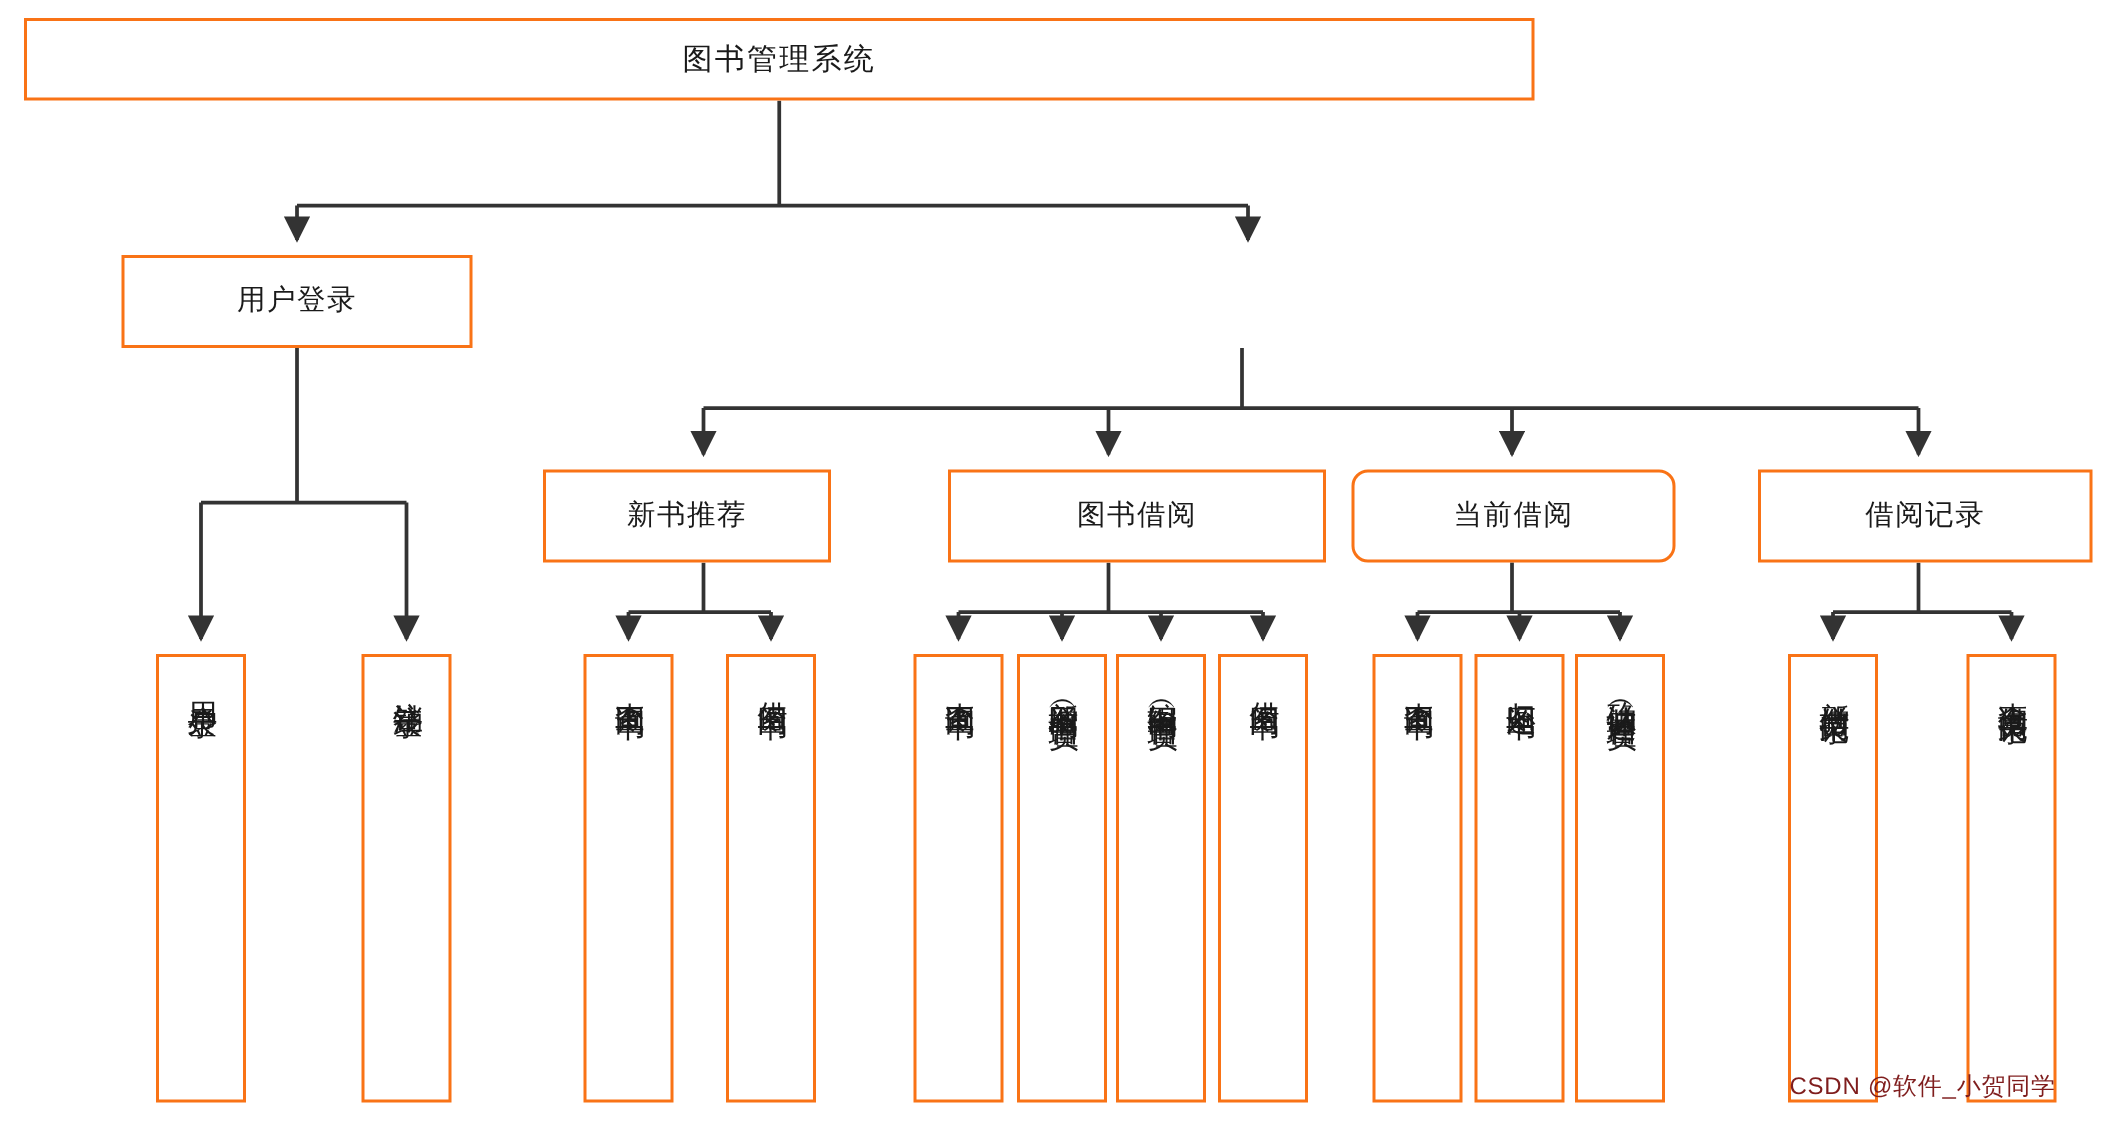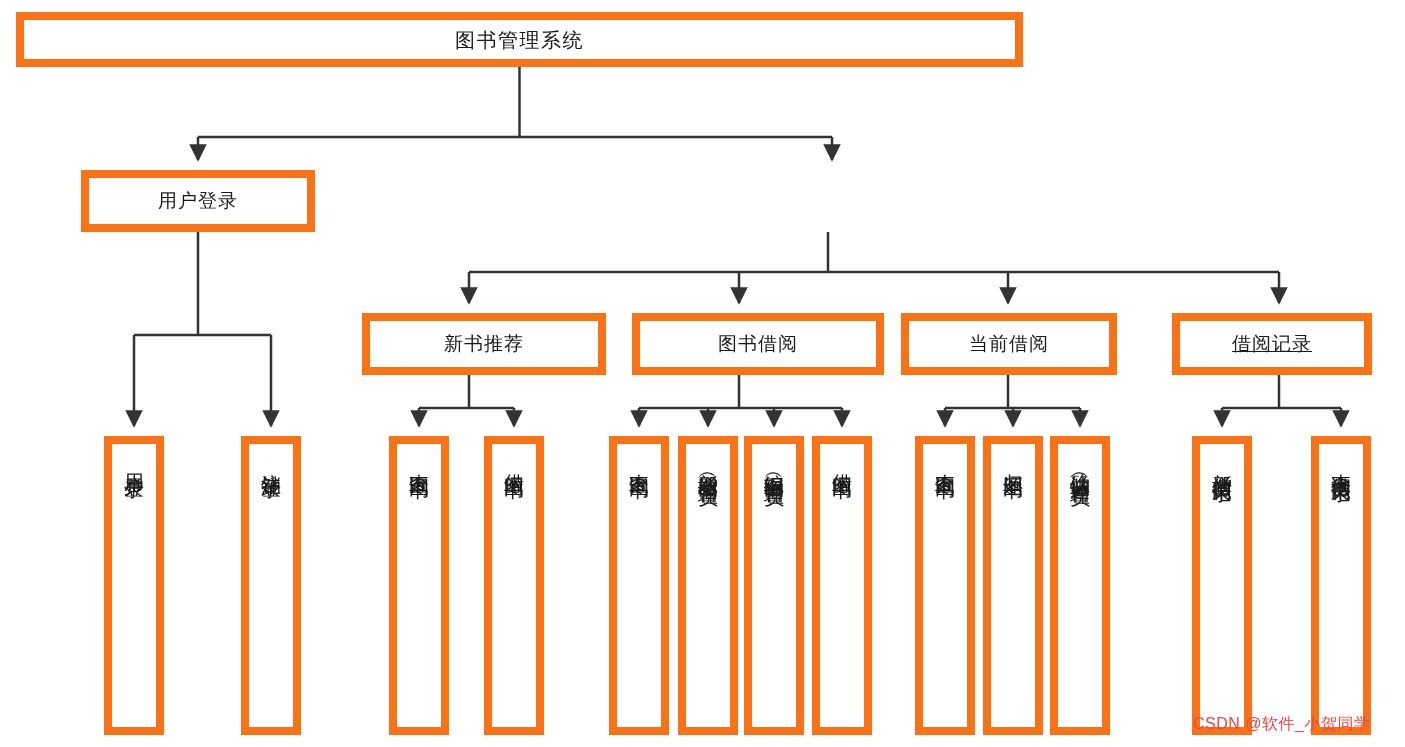--- a/index.html
+++ b/index.html
@@ -23,21 +23,21 @@
     left: 0;
     top: 0;
     width: 1405px;
     height: 747px;
     pointer-events: none;
   }
   .node {
     position: absolute;
     box-sizing: border-box;
     background: #ffffff;
-    border: 8px solid #f97316;
+    border: 2px solid #f97316;
     display: flex;
     align-items: center;
     justify-content: center;
     color: #1a1a1a;
     z-index: 2;
   }
   .node-h {
     font-size: 19px;
     letter-spacing: 1px;
     line-height: 1.2;
@@ -122,24 +122,24 @@
       <path d="M 1222 408 L 1341 408"></path>
       <path d="M 1222 408 L 1222 426" marker-end="url(#arrow)"></path>
       <path d="M 1341 408 L 1341 426" marker-end="url(#arrow)"></path>
     </g>
   </svg>
 
   <div class="node node-h node-root" style="left: 16px; top: 12px; width: 1007px; height: 55px;">图书管理系统</div>
 
   <div class="node node-h" style="left: 81px; top: 170px; width: 234px; height: 62px;">用户登录</div>
 
-  <div class="node node-h" style="left: 362px; top: 313px; width: 244px; height: 62px;">新书推荐</div>
+  <div class="node node-h" style="left: 362px; top: 313px; width: 192px; height: 62px;">新书推荐</div>
   <div class="node node-h" style="left: 632px; top: 313px; width: 252px; height: 62px;">图书借阅</div>
-  <div class="node node-h" style="left: 901px; top: 313px; width: 216px; height: 62px;">当前借阅</div>
-  <div class="node node-h" style="left: 1172px; top: 313px; width: 200px; height: 62px; text-decoration: underline;">借阅记录</div>
+  <div class="node node-h" style="left: 901px; top: 313px; width: 216px; height: 62px; border-radius: 11px;">当前借阅</div>
+  <div class="node node-h" style="left: 1172px; top: 313px; width: 223px; height: 62px;">借阅记录</div>
 
   <div class="node node-v" style="left: 104px; top: 436px; width: 60px; height: 299px;">
     <span class="vlabel">用户登录</span>
   </div>
   <div class="node node-v" style="left: 241px; top: 436px; width: 60px; height: 299px;">
     <span class="vlabel">注销登录</span>
   </div>
   <div class="node node-v" style="left: 389px; top: 436px; width: 60px; height: 299px;">
     <span class="vlabel">查询图书</span>
   </div>
@@ -167,15 +167,15 @@
   <div class="node node-v" style="left: 1050px; top: 436px; width: 60px; height: 299px;">
     <span class="vlabel">确认归还（管理员）</span>
   </div>
   <div class="node node-v" style="left: 1192px; top: 436px; width: 60px; height: 299px;">
     <span class="vlabel">新增借阅记录</span>
   </div>
   <div class="node node-v" style="left: 1311px; top: 436px; width: 60px; height: 299px;">
     <span class="vlabel">查询借阅记录</span>
   </div>
 
-  <div class="watermark" style="left: 1193px; top: 714px; color: #ef4444;">CSDN @软件_小贺同学</div>
+  <div class="watermark" style="left: 1193px; top: 714px; color: #7f1d1d;">CSDN @软件_小贺同学</div>
 
 </div>
 
 </body></html>

